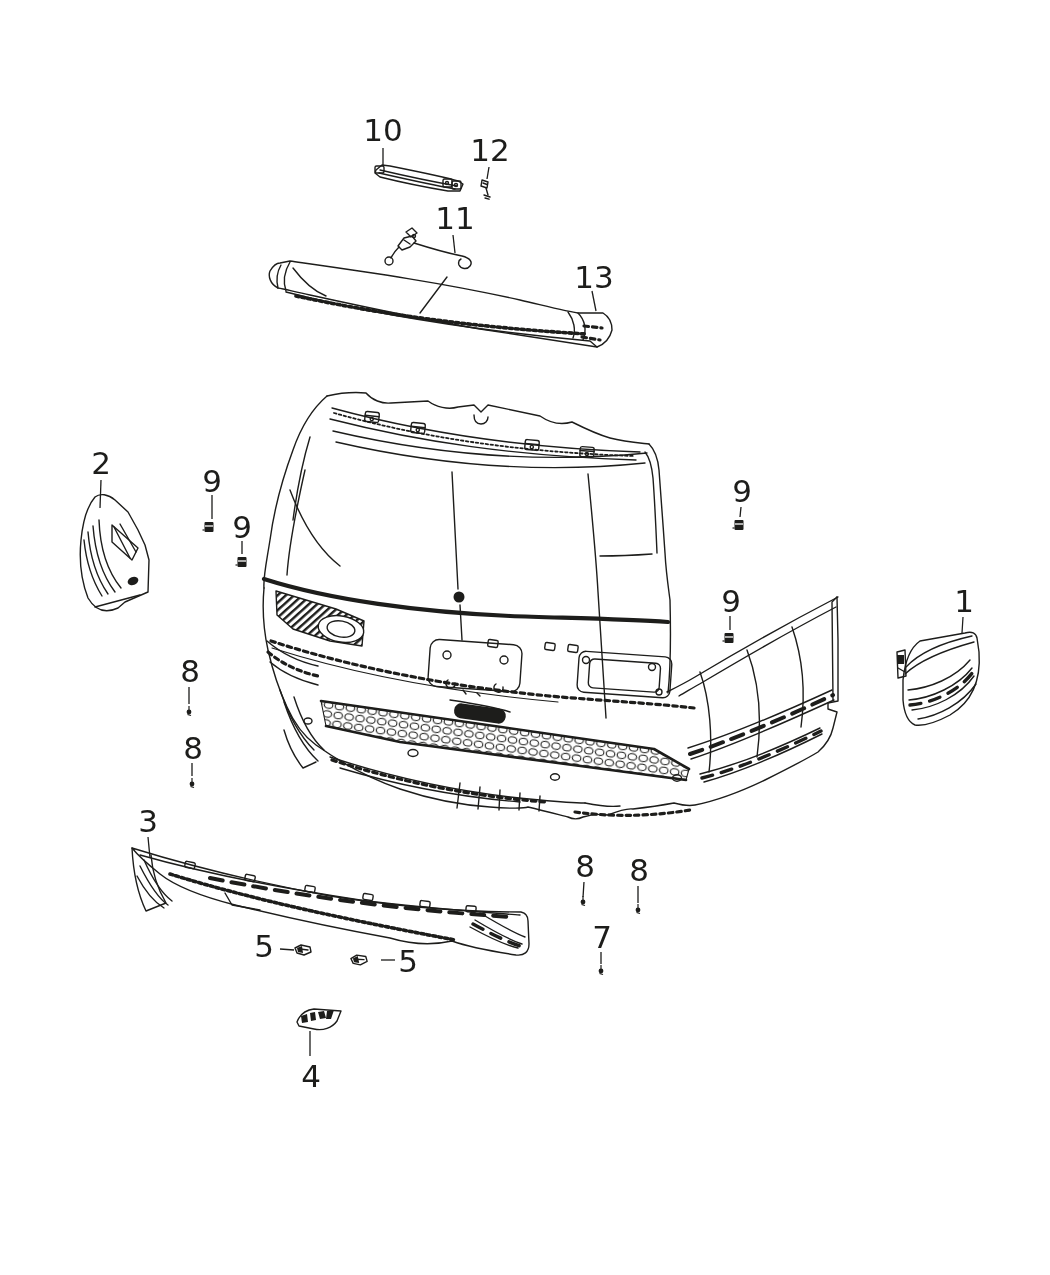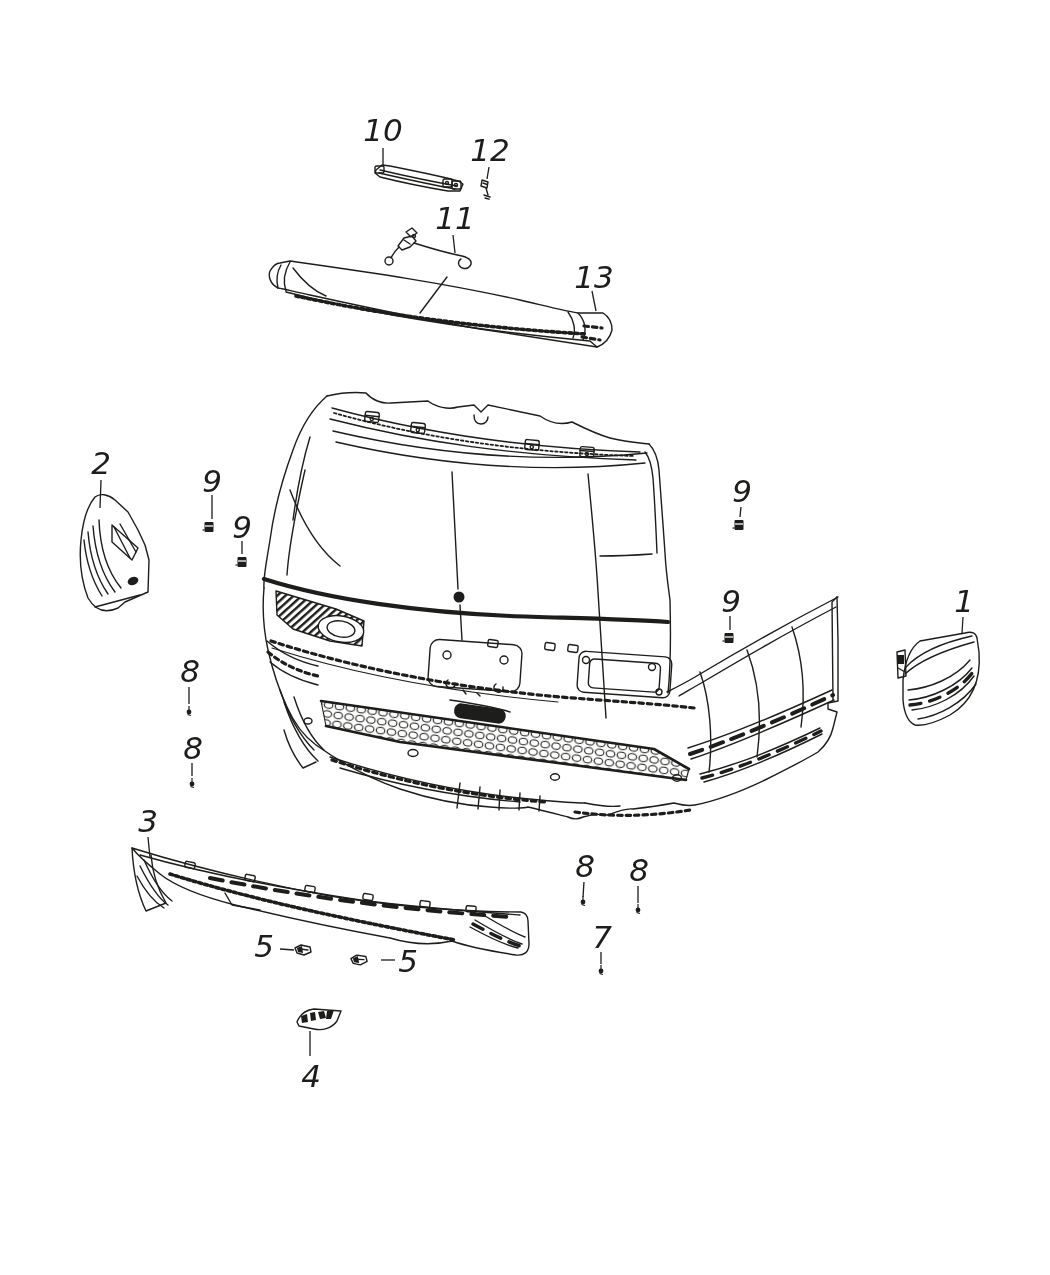--- a/index.html
+++ b/index.html
@@ -1,16 +1,16 @@
 <!DOCTYPE html>
 <html><head>
 <meta charset="utf-8">
 <style>
   html,body{margin:0;padding:0;background:#ffffff;}
-  .page{position:relative;width:1050px;height:1275px;background:#ffffff;overflow:hidden;font-style:italic;}
+  .page{position:relative;width:1050px;height:1275px;background:#ffffff;overflow:hidden;}
   svg{display:block}
   .art{stroke:#1d1d1b;fill:none;stroke-width:1.4;stroke-linecap:round;stroke-linejoin:round;}
   .thin{stroke-width:1.1}
   .mid{stroke-width:2.6}
   .thick{stroke-width:4.2}
   .fillb{fill:#1d1d1b;stroke:none}
   .stip{stroke-width:3.2;stroke-dasharray:4.5 4}
   .stip2{stroke-width:3.6;stroke-dasharray:3 3}
   .dots{stroke-width:1.8;stroke-dasharray:2.5 2.5}
   .dash-big{stroke-width:4;stroke-dasharray:13 9}

